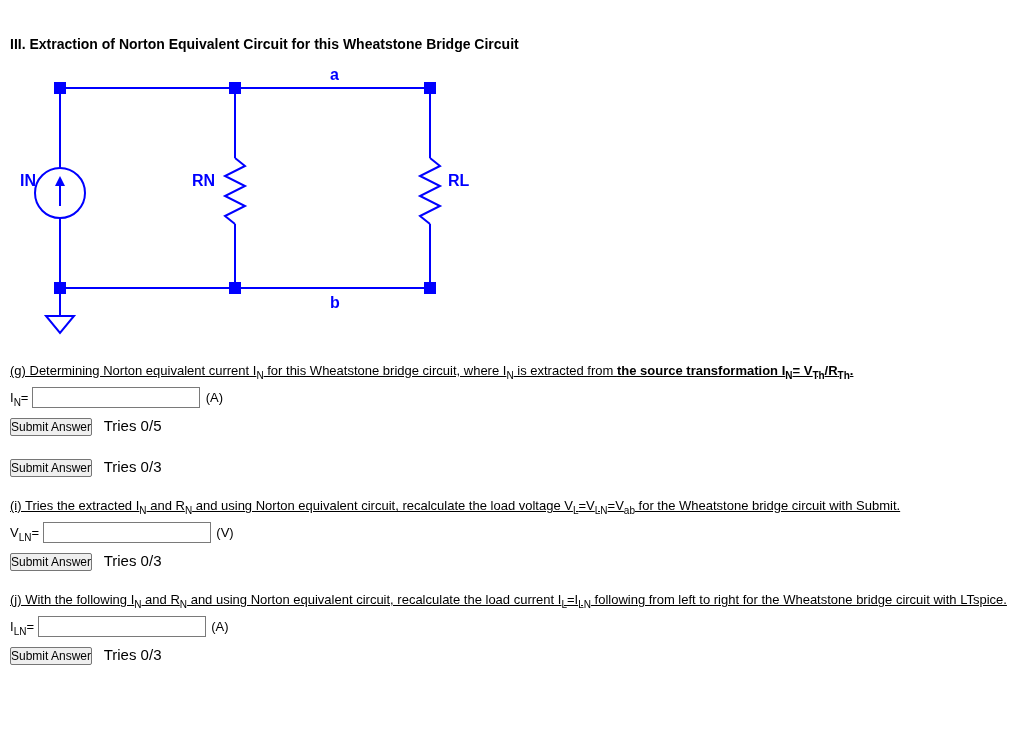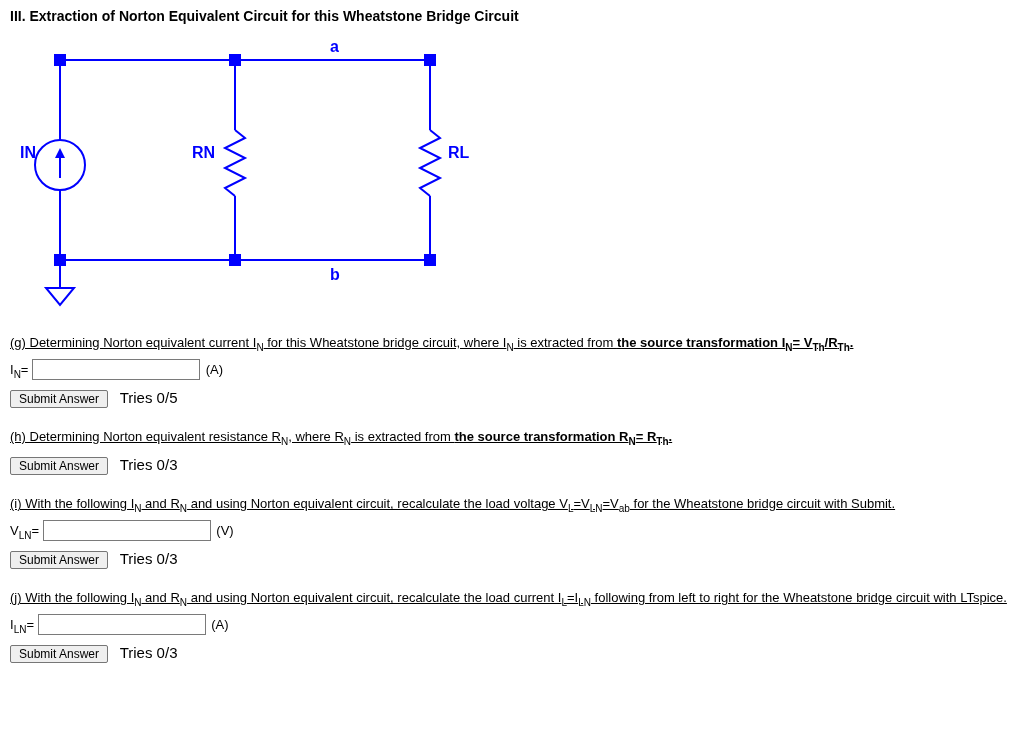--- a/index.html
+++ b/index.html
@@ -6,20 +6,21 @@
     font-family: Verdana, Geneva, sans-serif;
     font-size: 13px;
     color: #000;
     margin: 8px 10px;
     background: #fff;
   }
   .title {
     font-weight: bold;
     font-size: 14px;
     margin-bottom: 6px;
+    margin-top: 28px;
   }
   .circuit-box {
     margin: 0 0 20px 0;
   }
   .question {
     margin-top: 18px;
     line-height: 1.55;
     max-width: 1000px;
   }
   .question .prompt {
@@ -42,21 +43,21 @@
   }
   .unit {
     margin-left: 2px;
   }
   .submit-row {
     margin-top: 4px;
   }
   button.submit {
     font-family: Arial, sans-serif;
     font-size: 12px;
-    padding: 1px 8px;
+    padding: 1px 0;
     background: #efefef;
     border: 1px solid #767676;
     border-radius: 2px;
     cursor: pointer;
   }
   .tries {
     margin-left: 8px;
     font-size: 15px;
   }
   sub { font-size: 10px; vertical-align: sub; }
@@ -118,32 +119,29 @@
     <input type="text" style="">
     <span class="unit">(A)</span>
   </div>
   <div class="submit-row">
     <button class="submit">Submit Answer</button>
     <span class="tries">Tries 0/5</span>
   </div>
 </div>
 
 <div class="question">
-  <div class="prompt">
-    <span>(h) Determining Norton equivalent resistance R</span><sub>N</sub><span>, where R</span><sub>N</sub><span> is extracted from </span><b><span>the source transformation R</span><sub>N</sub><span>= R</span><sub>Th</sub><span>.</span></b>
-  </div>
   <div class="submit-row">
     <button class="submit">Submit Answer</button>
     <span class="tries">Tries 0/3</span>
   </div>
 </div>
 
 <div class="question">
   <div class="prompt">
-    <span>(i) With the following I</span><sub>N</sub><span> and R</span><sub>N</sub><span> and using Norton equivalent circuit, recalculate the load voltage V</span><sub>L</sub><span>=V</span><sub>LN</sub><span>=V</span><sub>ab</sub><span> for the Wheatstone bridge circuit with Submit.</span>
+    <span>(i) Tries the extracted I</span><sub>N</sub><span> and R</span><sub>N</sub><span> and using Norton equivalent circuit, recalculate the load voltage V</span><sub>L</sub><span>=V</span><sub>LN</sub><span>=V</span><sub>ab</sub><span> for the Wheatstone bridge circuit with Submit.</span>
   </div>
   <div class="answer-row">
     <span class="var"><span>V</span><sub>LN</sub><span>=</span></span>
     <input type="text" style="">
     <span class="unit">(V)</span>
   </div>
   <div class="submit-row">
     <button class="submit">Submit Answer</button>
     <span class="tries">Tries 0/3</span>
   </div>

